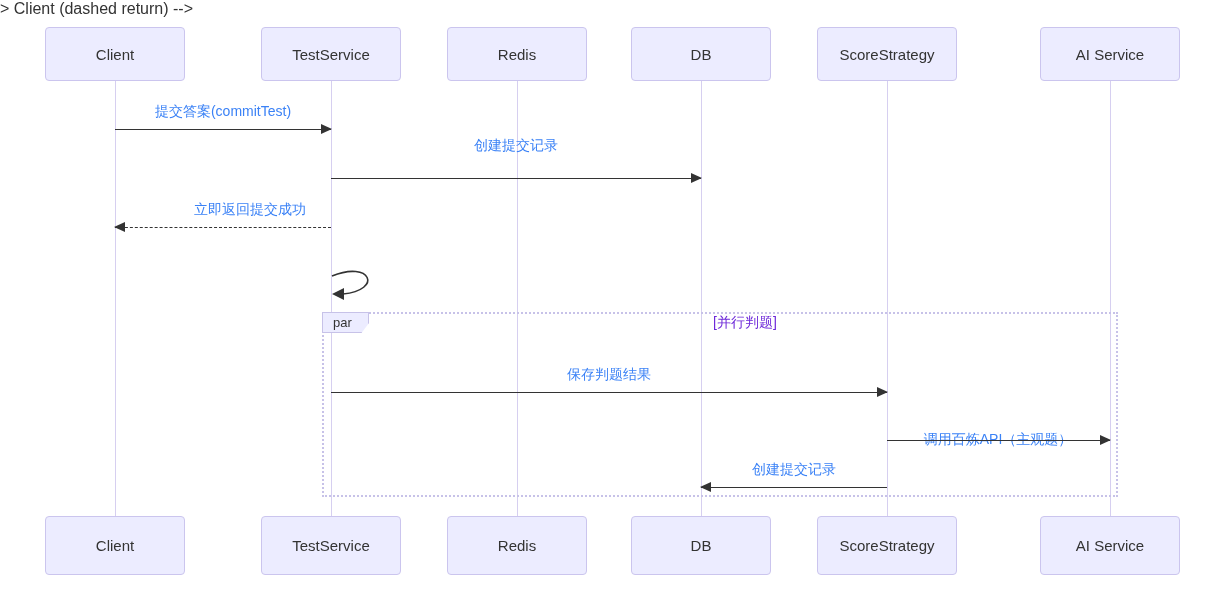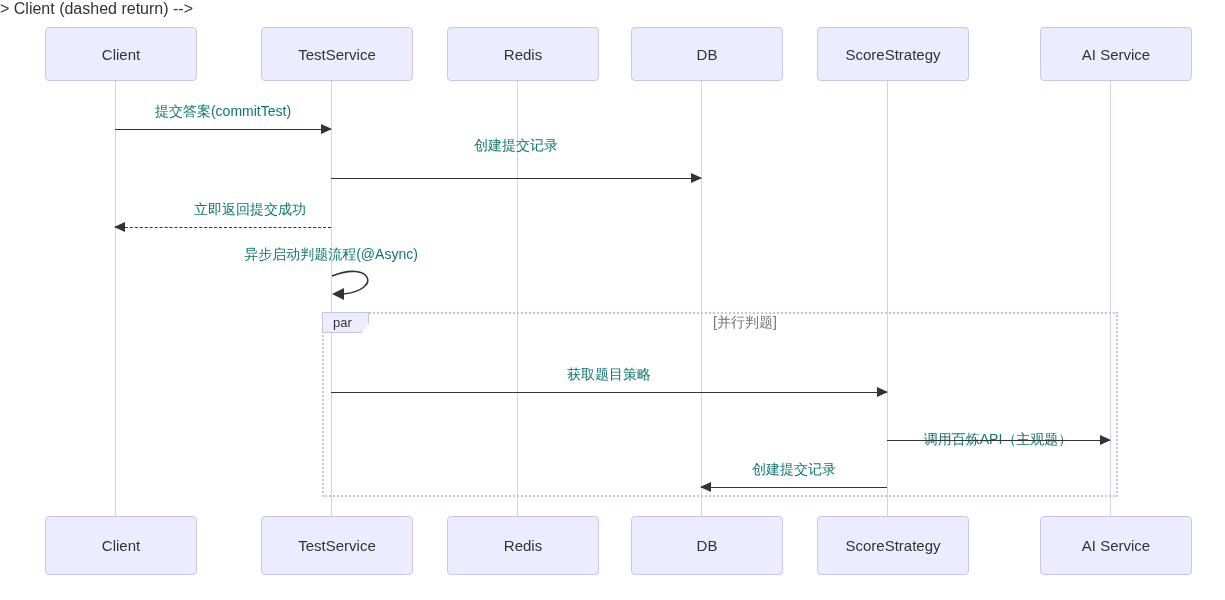--- a/index.html
+++ b/index.html
@@ -10,21 +10,21 @@
   }
   .canvas {
     position: relative;
     width: 1225px;
     height: 600px;
     background: #ffffff;
     overflow: hidden;
   }
   .actor-box {
     position: absolute;
-    width: 152px;
+    width: 140px;
     height: 54px;
     background: #ECECFF;
     border: 1px solid #CBC5EE;
     border-radius: 4px;
     display: flex;
     align-items: center;
     justify-content: center;
     font-size: 15px;
     color: #333333;
     z-index: 3;
@@ -36,21 +36,21 @@
     width: 1px;
     height: 435px;
     background: #D6CFF0;
     z-index: 0;
   }
   .msg-label {
     position: absolute;
     transform: translateX(-50%);
     font-size: 14px;
     line-height: 18px;
-    color: #0f766e;
+    color: #3b82f6;
     white-space: nowrap;
     z-index: 2;
   }
   .arrow {
     position: absolute;
     height: 0;
     z-index: 2;
   }
   .arrow .line {
     position: absolute;
@@ -107,21 +107,21 @@
     font-size: 13px;
     color: #333333;
     z-index: 2;
   }
   .par-condition {
     position: absolute;
     transform: translateX(-50%);
     left: 745px;
     top: 314px;
     font-size: 14px;
-    color: #737373;
+    color: #6d28d9;
     white-space: nowrap;
     z-index: 2;
   }
 </style>
 </head>
 <body>
 
 <div class="canvas">
 
   
@@ -163,33 +163,32 @@
   </div>
 
   &gt; Client (dashed return) --&gt;
   <div class="msg-label" style="left:223px; top:200px;margin-left:27px;">立即返回提交成功</div>
   <div class="arrow" style="left:115px; top:227px; width:216px;">
     <div class="line dashed"></div>
     <div class="head-left"></div>
   </div>
 
   
-  <div class="msg-label" style="left:331px; top:245px;">异步启动判题流程(@Async)</div>
   <svg class="self-loop" width="54" height="34" viewBox="0 0 54 34">
     <path d="M 3 8 C 42 -8, 54 22, 14 26" fill="none" stroke="#333333" stroke-width="1.6"></path>
     <polygon points="15,20 15,32 3,26" fill="#333333"></polygon>
   </svg>
 
   
   <div class="par-frame"></div>
   <div class="par-tab">par</div>
   <div class="par-condition">[并行判题]</div>
 
   
-  <div class="msg-label" style="left:609px; top:365px;">获取题目策略</div>
+  <div class="msg-label" style="left:609px; top:365px;">保存判题结果</div>
   <div class="arrow" style="left:331px; top:392px; width:556px;">
     <div class="line"></div>
     <div class="head-right"></div>
   </div>
 
   
   <div class="msg-label" style="left:998px; top:413px;margin-top:17px;">调用百炼API（主观题）</div>
   <div class="arrow" style="left:887px; top:440px; width:223px;">
     <div class="line"></div>
     <div class="head-right"></div>

